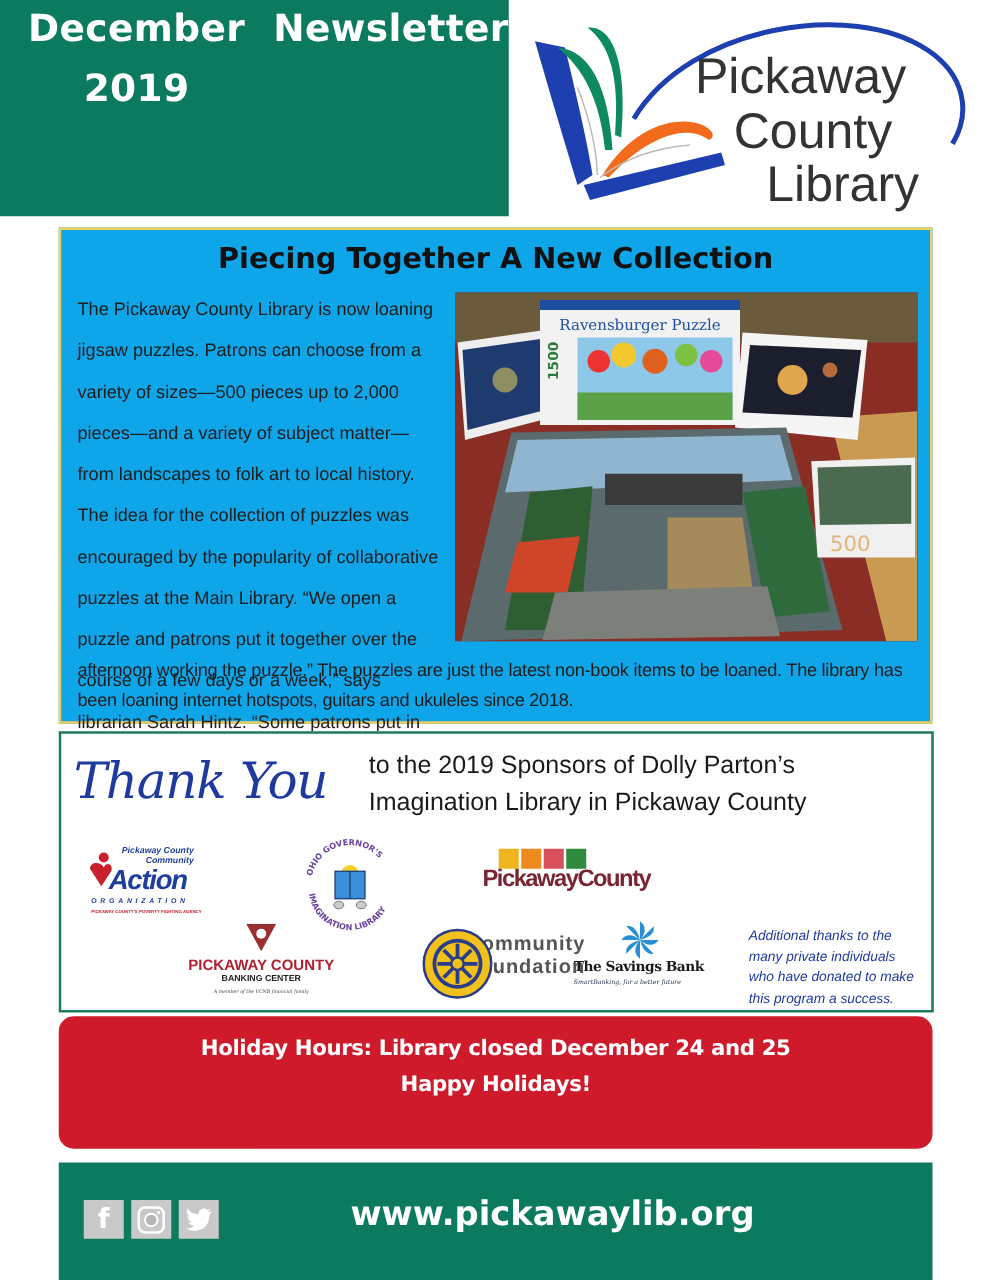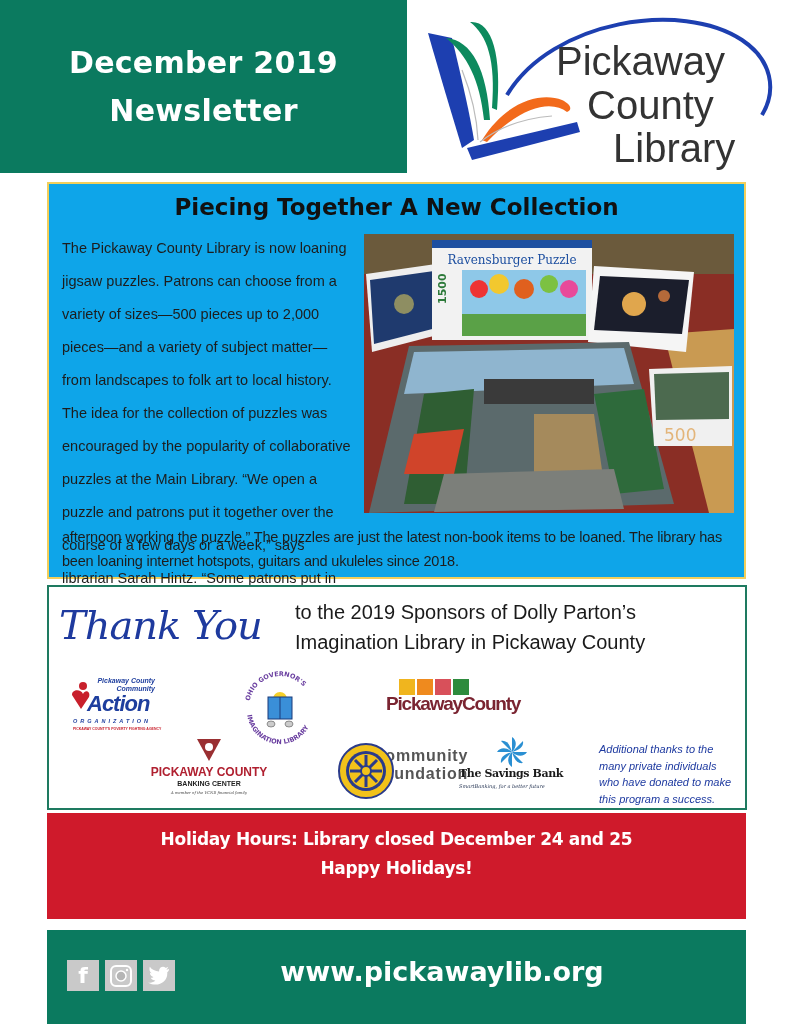--- a/index.html
+++ b/index.html
@@ -3,21 +3,21 @@
 <meta charset="utf-8">
 <style>
   * { box-sizing: border-box; margin: 0; padding: 0; }
   html, body { width: 791px; height: 1024px; background: #ffffff; overflow: hidden; }
   body { position: relative; font-family: "Liberation Sans", sans-serif; color: #1a1a1a; }
 
   .header-box {
     position: absolute; left: 0; top: 0; width: 407px; height: 173px;
     background: #0b7a5f; color: #fff; text-align: center;
     font-family: "DejaVu Sans", sans-serif; font-weight: bold;
-    display: flex; flex-direction: column; justify-content: center;
+    display: flex; flex-direction: row; justify-content: center;
   }
   .header-box .line { font-size: 30px; line-height: 48px; letter-spacing: 0.3px; }
 
   .logo { position: absolute; left: 412px; top: 0; width: 379px; height: 175px; }
   .logo svg { position: absolute; left: 0; top: 0; }
   .logo .logo-text {
     position: absolute; font-family: "Liberation Sans", sans-serif;
     color: #333; font-size: 40px; line-height: 42px;
   }
 
@@ -58,21 +58,21 @@
   .logo-item { position: absolute; }
   .additional {
     position: absolute; left: 550px; top: 154px; width: 140px;
     font-style: italic; color: #1e3aa0; font-size: 11px; line-height: 16.5px;
   }
 
   .holiday {
     position: absolute; left: 47px; top: 813px; width: 699px; height: 106px;
     background: #cf1a2b; color: #fff; text-align: center;
     font-family: "DejaVu Sans", sans-serif; font-weight: bold; font-size: 17px; line-height: 29px;
-    padding-top: 12px; letter-spacing: -0.3px;
+    padding-top: 12px; letter-spacing: -0.3px; border-radius: 12px;
   }
 
   .footer {
     position: absolute; left: 47px; top: 930px; width: 699px; height: 94px;
     background: #0b7a5f;
   }
   .footer .social { position: absolute; left: 20px; top: 30px; display: flex; gap: 6px; }
   .footer .social .ic {
     width: 32px; height: 31px; background: #c9c9c9; color: #fff;
     display: flex; align-items: center; justify-content: center;

